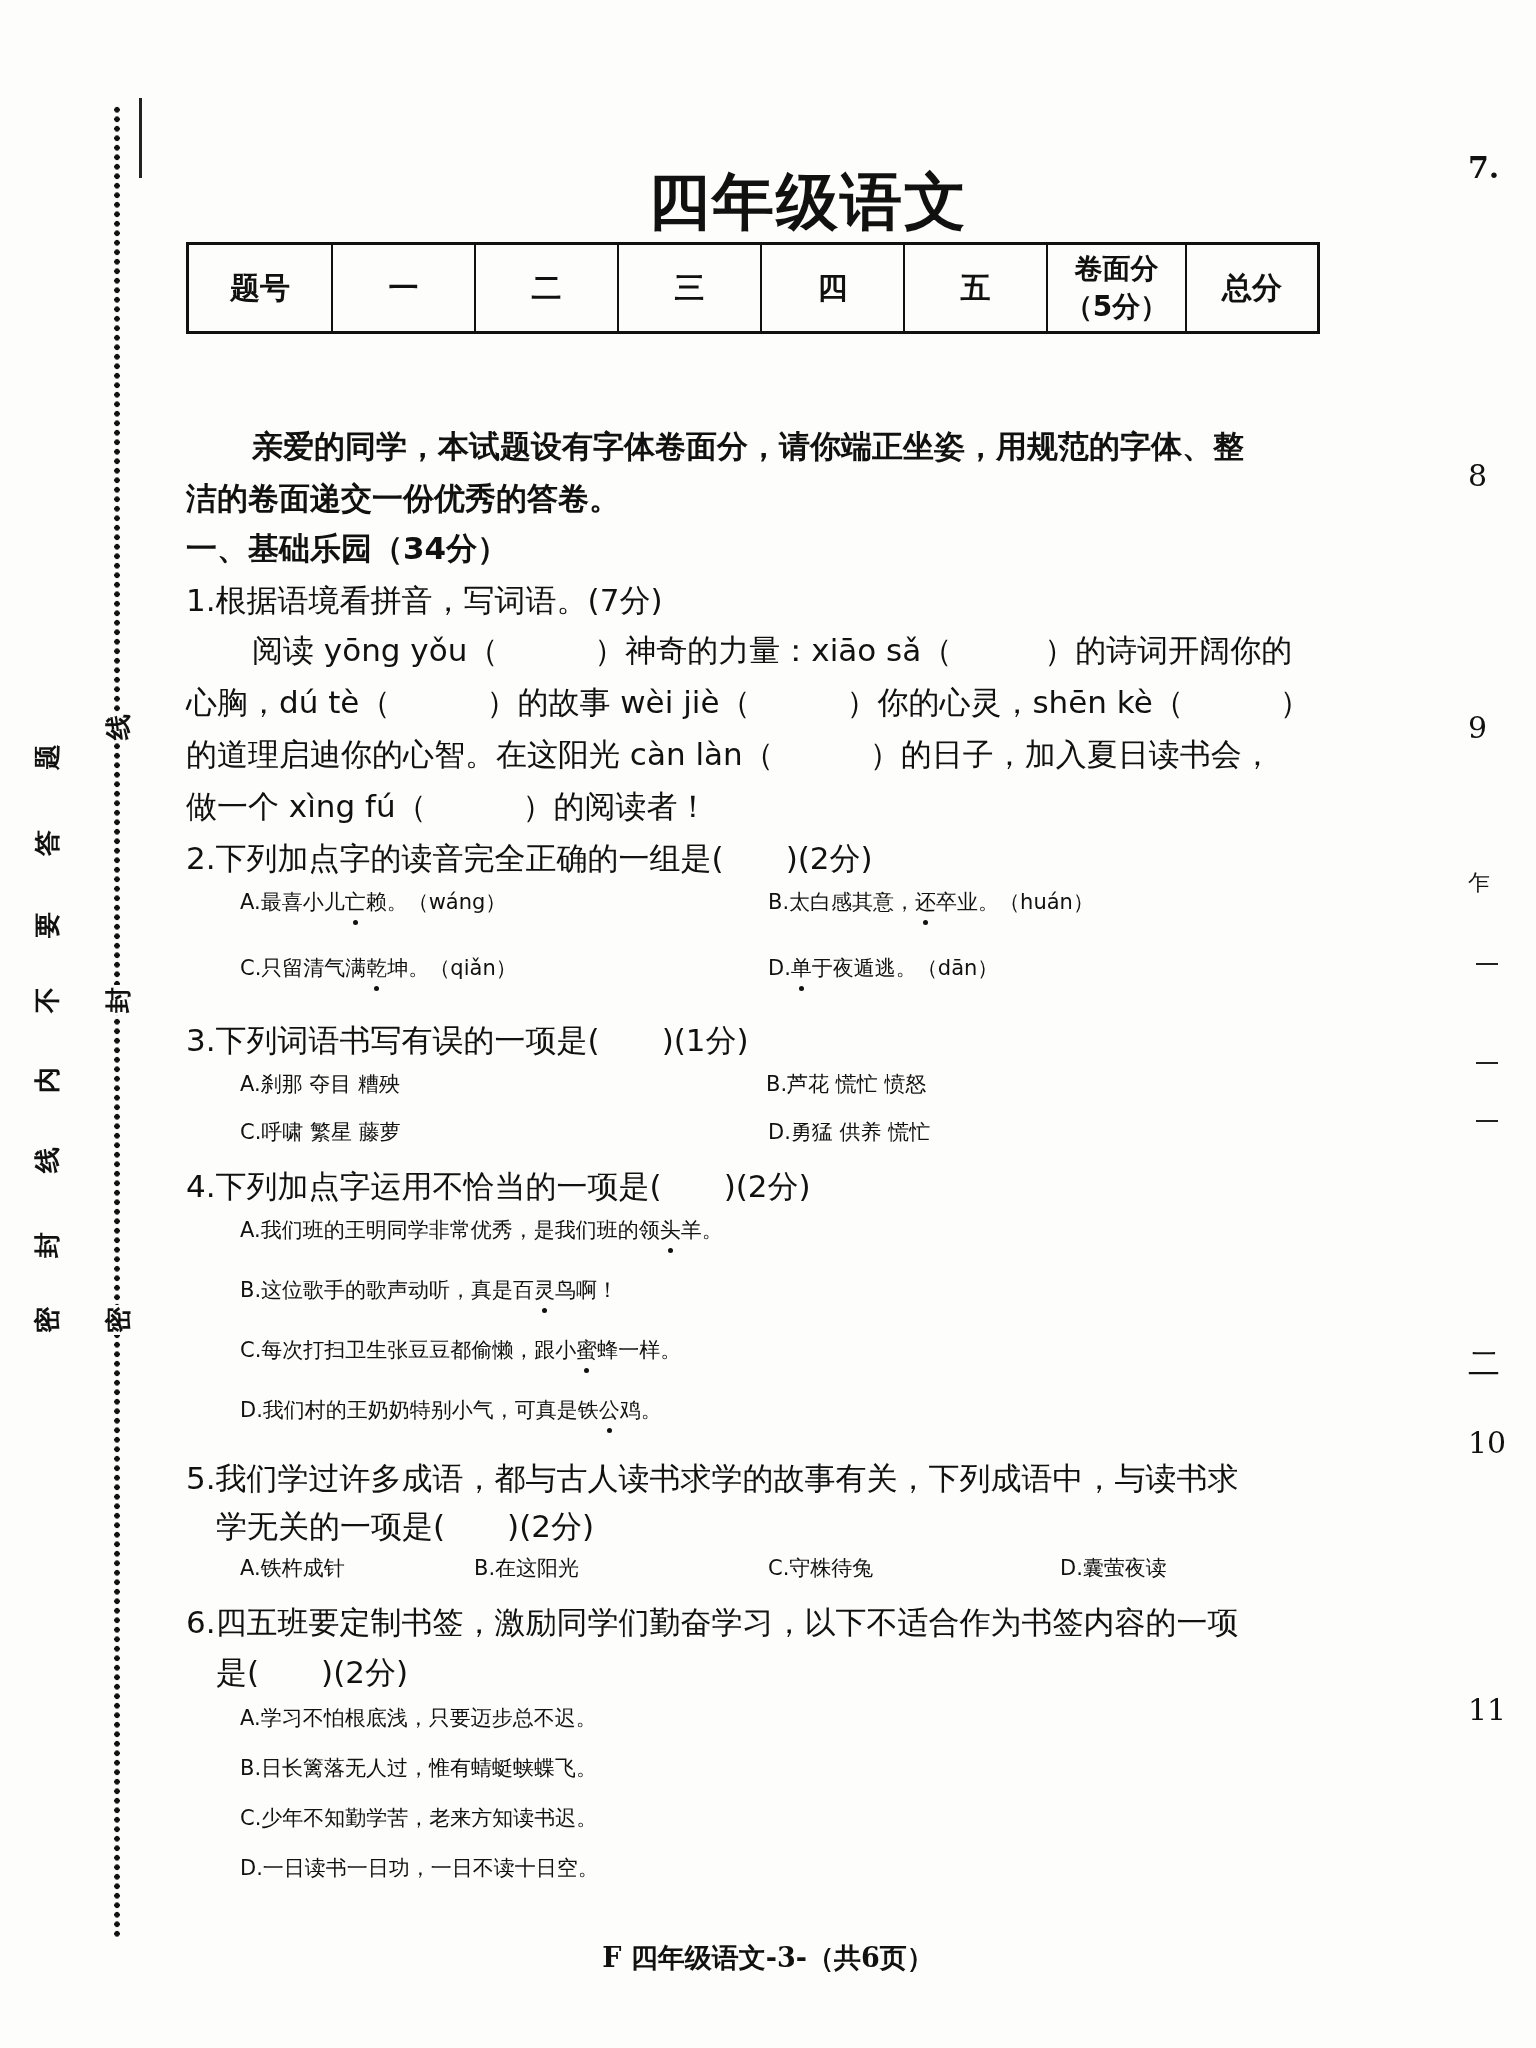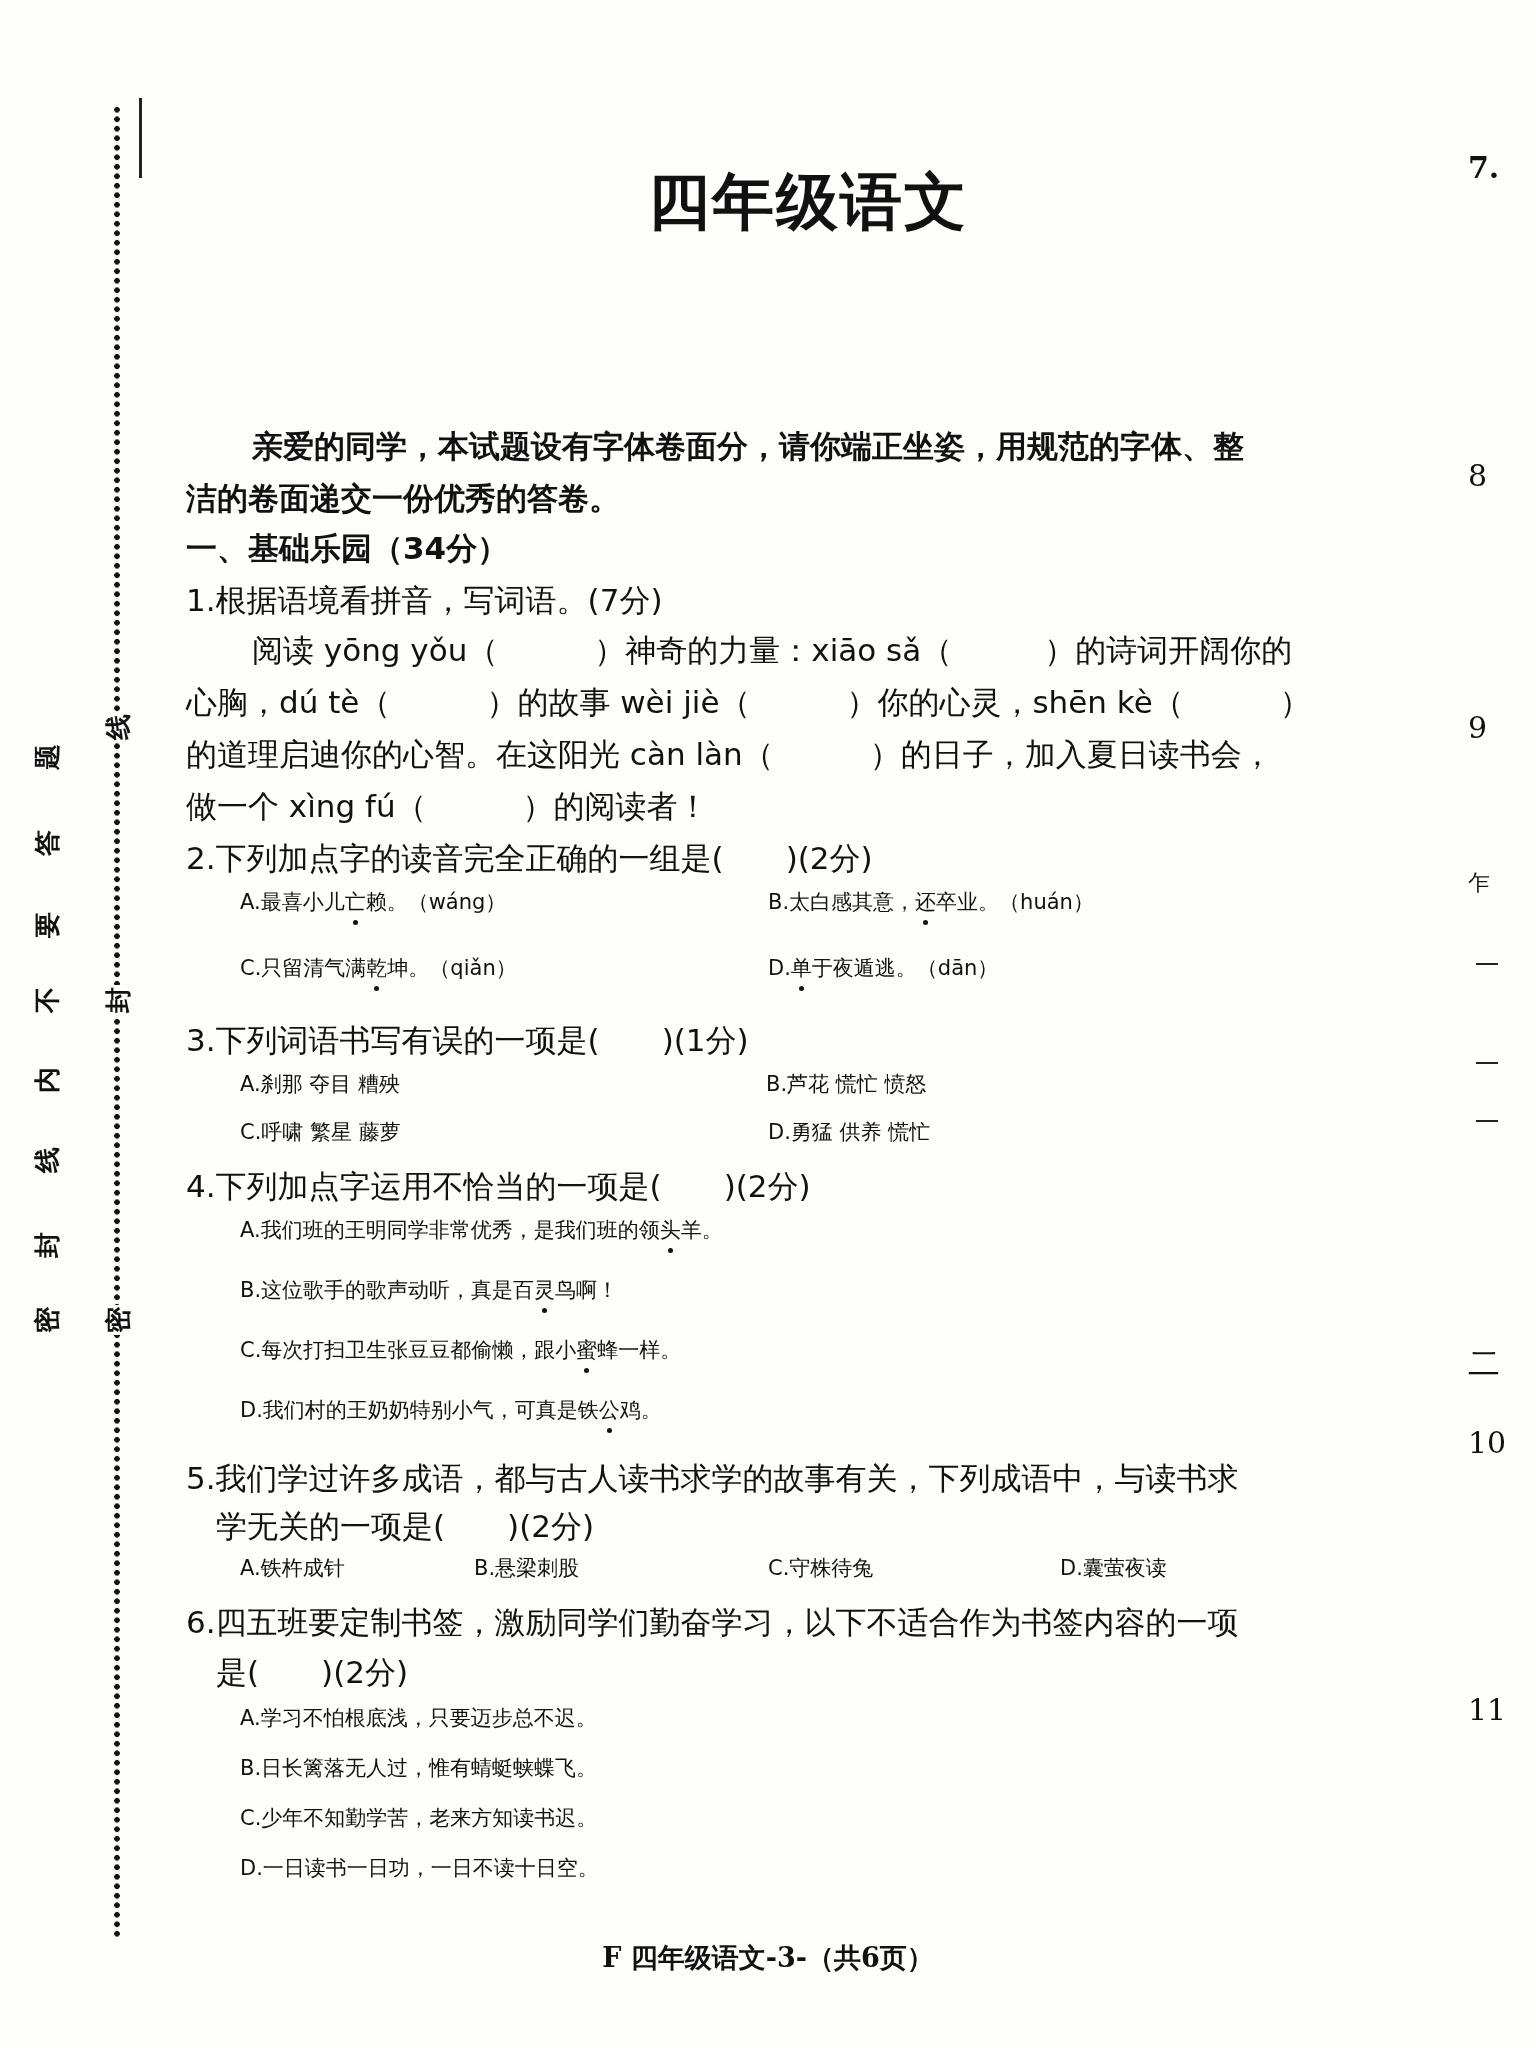--- a/index.html
+++ b/index.html
@@ -82,20 +82,33 @@
   <div class="warn-char" style="top:1065px">内</div>
   <div class="warn-char" style="top:1145px">线</div>
   <div class="warn-char" style="top:1230px">封</div>
   <div class="warn-char" style="top:1305px">密</div>
 </div>
 
 <div class="title">四年级语文</div>
 
 <table class="score">
   <tbody>
+      <tr class="head">
+    <td style="width:142px">题号</td>
+    <td style="width:141px">一</td>
+    <td style="width:141px">二</td>
+    <td style="width:141px">三</td>
+    <td style="width:141px">四</td>
+    <td style="width:141px">五</td>
+    <td class="small" style="width:137px">
+      <div>卷面分</div>
+      <div>（5分）</div>
+    </td>
+    <td>总分</td>
+  </tr>
 </tbody>
   </table>
 
 <div class="text bold indent" style="top:420px">亲爱的同学，本试题设有字体卷面分，请你端正坐姿，用规范的字体、整</div>
 <div class="text bold" style="top:472px">洁的卷面递交一份优秀的答卷。</div>
 
 <div class="text bold" style="top:522px">一、基础乐园（34分）</div>
 <div class="text" style="top:574px">1.根据语境看拼音，写词语。(7分)</div>
 
 <div class="text indent" style="top:624px">
@@ -145,21 +158,21 @@
 <div class="opt" style="left:240px;top:1336px">
   <span>C.每次打扫卫生张豆豆都偷懒，跟</span><span class="dot">小蜜蜂</span><span>一样。</span>
 </div>
 <div class="opt" style="left:240px;top:1396px">
   <span>D.我们村的王奶奶特别小气，可真是</span><span class="dot">铁公鸡</span><span>。</span>
 </div>
 
 <div class="text" style="top:1452px">5.我们学过许多成语，都与古人读书求学的故事有关，下列成语中，与读书求</div>
 <div class="text" style="top:1500px;left:216px">学无关的一项是(　　)(2分)</div>
 <div class="opt" style="left:240px;top:1554px">A.铁杵成针</div>
-<div class="opt" style="left:474px;top:1554px">B.悬梁刺股</div>
+<div class="opt" style="left:474px;top:1554px">B.在这阳光</div>
 <div class="opt" style="left:768px;top:1554px">C.守株待兔</div>
 <div class="opt" style="left:1060px;top:1554px">D.囊萤夜读</div>
 
 <div class="text" style="top:1596px">6.四五班要定制书签，激励同学们勤奋学习，以下不适合作为书签内容的一项</div>
 <div class="text" style="top:1646px;left:216px">是(　　)(2分)</div>
 <div class="opt" style="left:240px;top:1704px">A.学习不怕根底浅，只要迈步总不迟。</div>
 <div class="opt" style="left:240px;top:1754px">B.日长篱落无人过，惟有蜻蜓蛱蝶飞。</div>
 <div class="opt" style="left:240px;top:1804px">C.少年不知勤学苦，老来方知读书迟。</div>
 <div class="opt" style="left:240px;top:1854px">D.一日读书一日功，一日不读十日空。</div>
 

